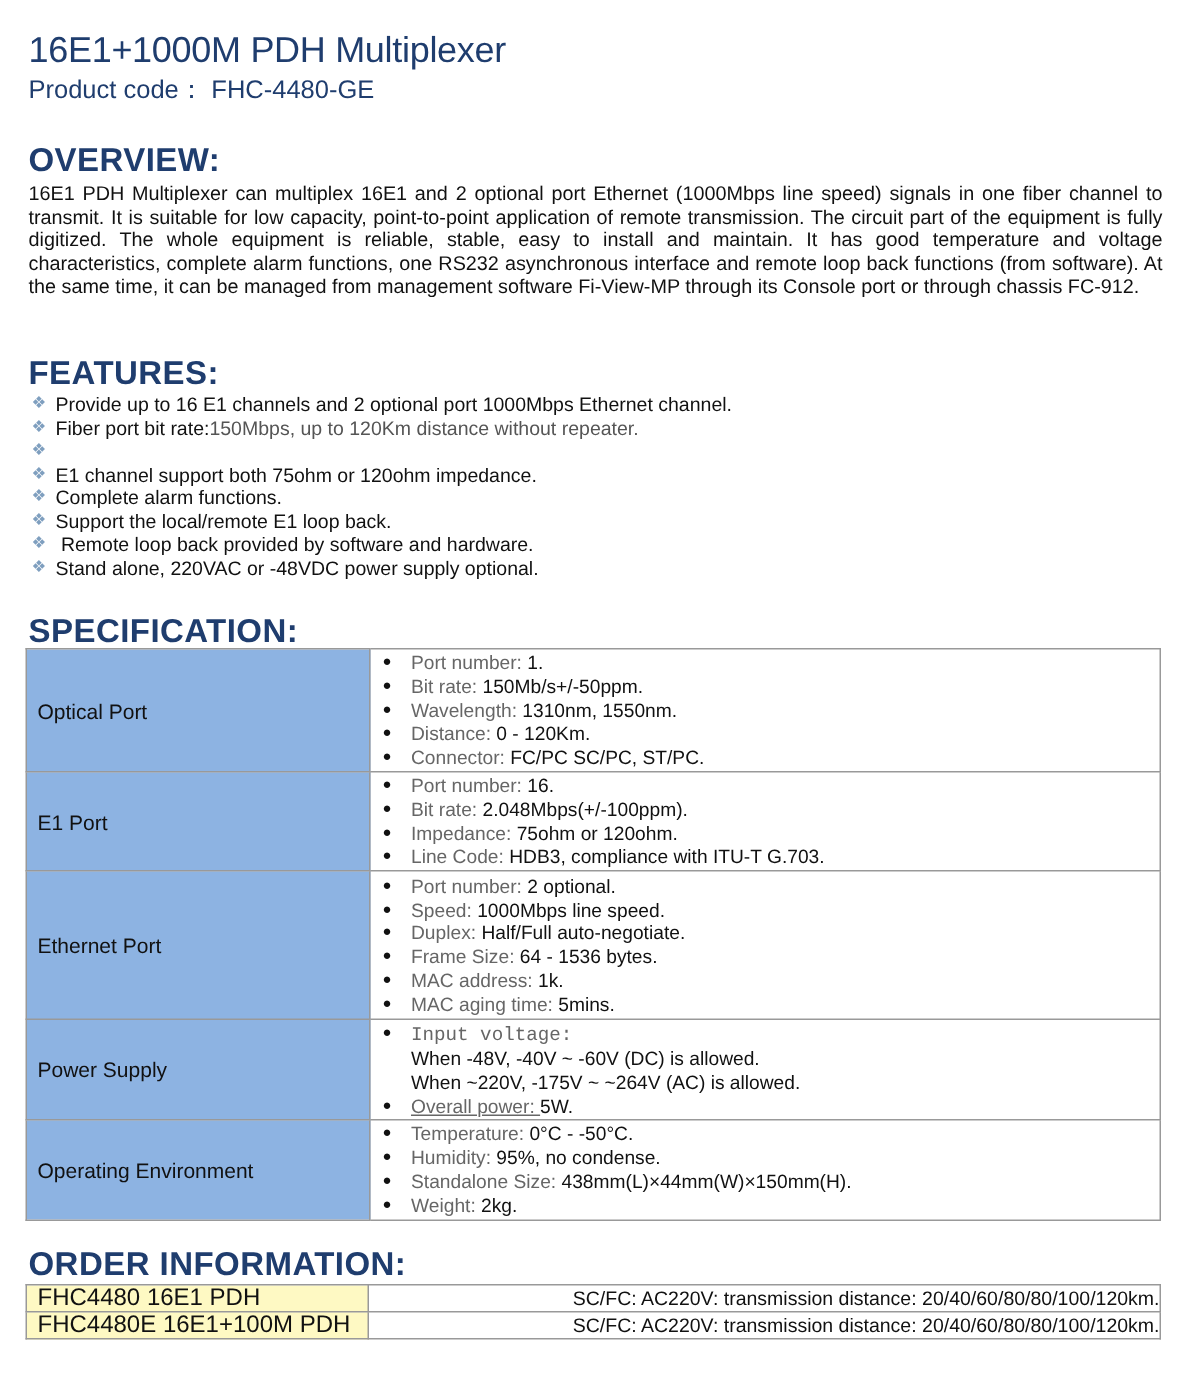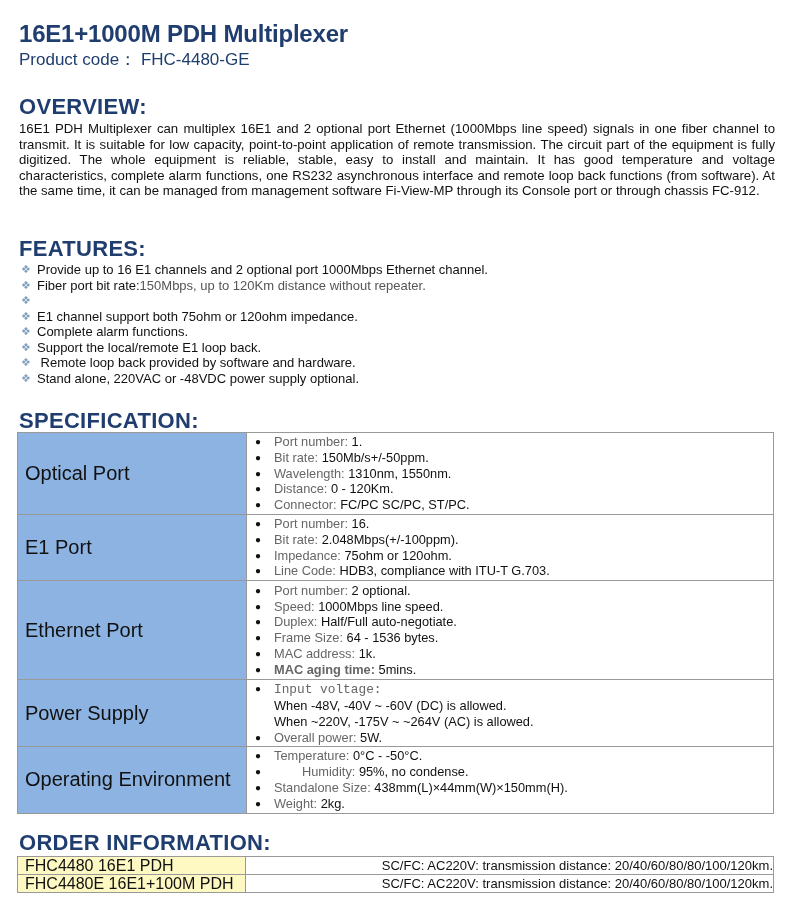--- a/index.html
+++ b/index.html
@@ -1,29 +1,29 @@
 <!DOCTYPE html>
 <html><head>
 <meta charset="utf-8">
 <style>
   * { box-sizing: border-box; margin: 0; padding: 0; }
   html, body { width: 793px; height: 916px; background: #ffffff; overflow: hidden; }
   body { font-family: "Liberation Sans", sans-serif; color: #111; position: relative; }
-  .title { position: absolute; left: 19px; top: 20px; font-size: 24px; font-weight: bold; color: #1f3d6e; letter-spacing: -0.2px; }
+  .title { position: absolute; left: 19px; top: 20px; font-size: 24px; font-weight: normal; color: #1f3d6e; letter-spacing: -0.2px; }
   .subtitle { position: absolute; left: 19px; top: 48px; font-size: 17px; color: #1f3d6e; text-align: center; }
   .h2 { position: absolute; left: 19px; font-size: 22px; font-weight: bold; color: #1f3d6e; letter-spacing: 0.3px; }
   .overview { position: absolute; left: 19px; top: 121px; width: 756px; font-size: 13.2px; line-height: 15.6px; text-align: justify; color: #111; }
   .features { position: absolute; left: 19px; top: 262px; list-style: none; font-size: 13px; line-height: 15.5px; }
   .features li { display: flex; align-items: center; }
   .diamond { display: inline-block; width: 14px; margin-right: 4px; color: #7f9fbf; font-size: 11px; text-align: center; }
   .gray { color: #555; }
   table { border-collapse: collapse; position: absolute; }
   .spec { left: 17px; top: 432px; width: 757px; }
   .spec td { border: 1px solid #999; vertical-align: middle; }
-  .spec td.lab { background: #8db3e2; width: 229px; font-size: 20px; padding-left: 7px; color: #111; }
+  .spec td.lab { background: #8db3e2; width: 229px; font-size: 14px; padding-left: 7px; color: #111; }
   .spec td.val { font-size: 12.8px; line-height: 15.8px; padding: 1px 0 1px 8px; }
   .spec ul { list-style: none; }
   .spec li { display: flex; }
   .spec li .dot { width: 19px; flex: none; font-size: 10px; line-height: 15.8px; }
   .spec li .lbl { color: #666; }
   .spec .cont { padding-left: 19px; }
   .order { left: 17px; top: 856px; width: 757px; }
   .order td { border: 1px solid #999; height: 18px; }
   .order td.lab { background: #fef9c3; width: 228px; font-size: 16px; padding-left: 7px; line-height: 16px; }
   .order td.val { font-size: 13px; padding-left: 6px; text-align: right; }
@@ -145,53 +145,53 @@
             <li>
               <span class="dot">●</span>
               <span><span class="lbl" style="white-space: pre;">Frame Size: </span><span>64 - 1536 bytes.</span></span>
             </li>
             <li>
               <span class="dot">●</span>
               <span><span class="lbl" style="white-space: pre;">MAC address: </span><span>1k.</span></span>
             </li>
             <li>
               <span class="dot">●</span>
-              <span><span class="lbl" style="white-space: pre; font-weight: bold;">MAC aging time: </span><span>5mins.</span></span>
+              <span><span class="lbl" style="white-space: pre;">MAC aging time: </span><span>5mins.</span></span>
             </li>
           </ul>
         </td>
       </tr>
       <tr style="height: 63px;">
         <td class="lab">Power Supply</td>
         <td class="val">
           <ul>
             <li>
               <span class="dot">●</span>
               <span><span class="lbl" style="white-space: pre; font-family: Liberation Mono, monospace;">Input voltage:</span><span></span></span>
             </li>
             <li class="cont">When -48V, -40V ~ -60V (DC) is allowed.</li>
             <li class="cont">When ~220V, -175V ~ ~264V (AC) is allowed.</li>
             <li>
               <span class="dot">●</span>
-              <span><span class="lbl" style="white-space: pre;">Overall power: </span><span>5W.</span></span>
+              <span><span class="lbl" style="white-space: pre; text-decoration: underline;">Overall power: </span><span>5W.</span></span>
             </li>
           </ul>
         </td>
       </tr>
       <tr style="height: 65px;">
         <td class="lab">Operating Environment</td>
         <td class="val">
           <ul>
             <li>
               <span class="dot">●</span>
               <span><span class="lbl" style="white-space: pre;">Temperature: </span><span>0°C - -50°C.</span></span>
             </li>
             <li>
               <span class="dot">●</span>
-              <span><span class="lbl" style="white-space: pre; margin-left: 28px;">Humidity: </span><span>95%, no condense.</span></span>
+              <span><span class="lbl" style="white-space: pre;">Humidity: </span><span>95%, no condense.</span></span>
             </li>
             <li>
               <span class="dot">●</span>
               <span><span class="lbl" style="white-space: pre;">Standalone Size: </span><span>438mm(L)×44mm(W)×150mm(H).</span></span>
             </li>
             <li>
               <span class="dot">●</span>
               <span><span class="lbl" style="white-space: pre;">Weight: </span><span>2kg.</span></span>
             </li>
           </ul>

